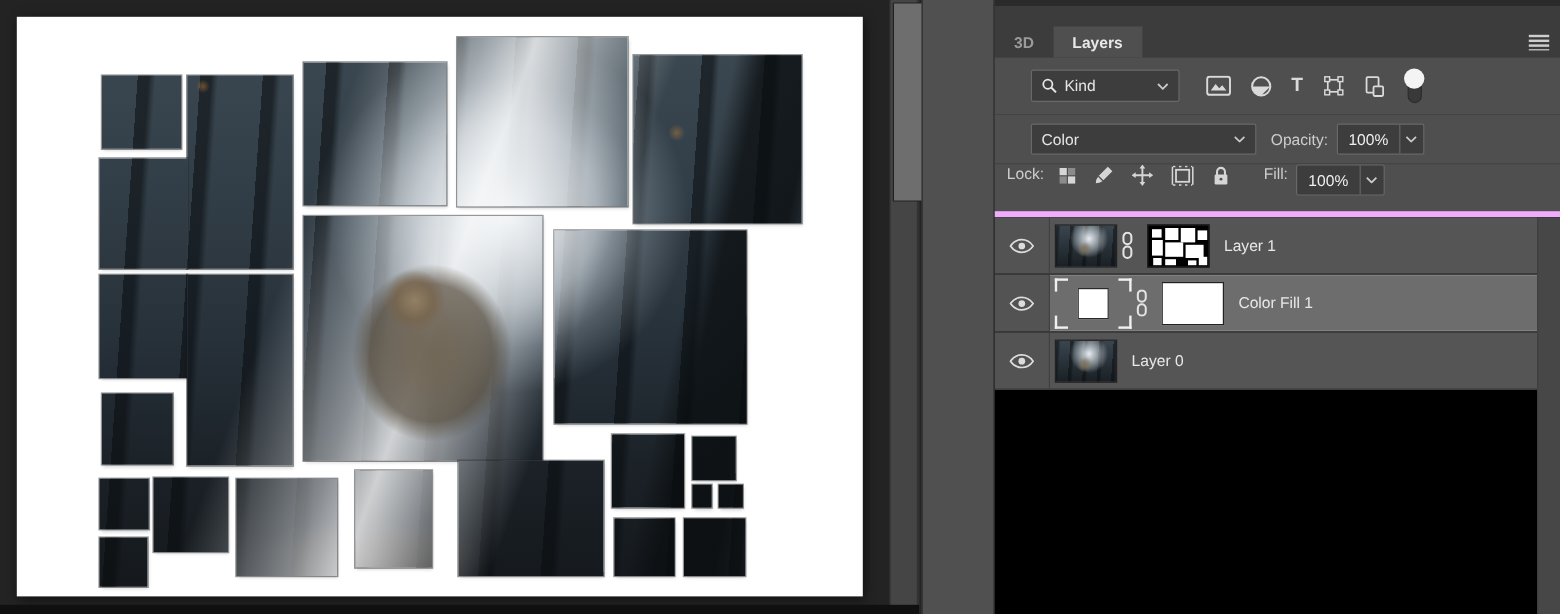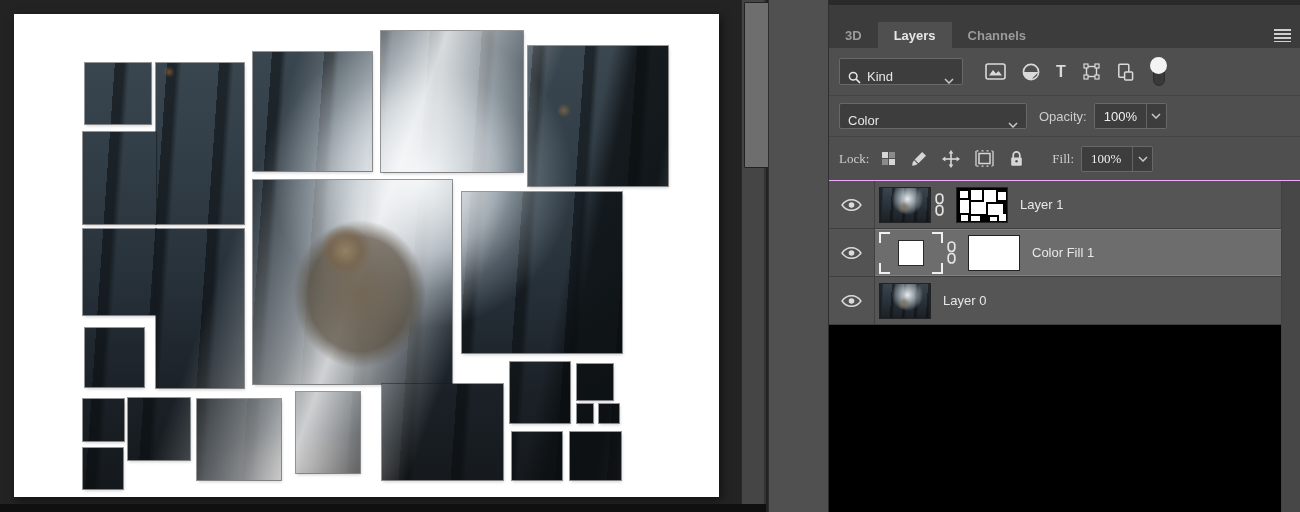--- a/index.html
+++ b/index.html
@@ -46,25 +46,25 @@
   .panel-menu { margin-left:auto; margin-right:9px; align-self:center; width:17px; height:13px;
                 background:linear-gradient(#cfcfcf,#cfcfcf) 0 0/17px 2px no-repeat,
                            linear-gradient(#cfcfcf,#cfcfcf) 0 4px/17px 2px no-repeat,
                            linear-gradient(#cfcfcf,#cfcfcf) 0 8px/17px 2px no-repeat,
                            linear-gradient(#cfcfcf,#cfcfcf) 0 12px/17px 1px no-repeat; }
 
   .filter-row { height:48px; background:#4f4f4f; border-bottom:1px solid #434343;
                 display:flex; align-items:center; padding:0 10px; }
   .blend-row  { height:41px; background:#4f4f4f; border-bottom:1px solid #434343;
                 display:flex; align-items:center; padding:0 10px; }
-  .lock-row   { height:44px; background:#4f4f4f; border-bottom:1px solid #f0abfc;
-                display:flex; align-items:center; padding:0 10px;font-family:Liberation Serif, serif; }
-
-  .combo { display:flex; align-items:flex-end; gap:6px; background:#3d3d3d; border:1px solid #686868;
-           border-radius:2px; height:27px; padding:0 8px; font-size:13px; color:#e6e6e6; }
+  .lock-row   { height:44px; background:#4f4f4f; border-bottom:5px solid #f0abfc;
+                display:flex; align-items:flex-start; padding:0 10px; }
+
+  .combo { display:flex; align-items:center; gap:6px; background:#3d3d3d; border:1px solid #686868;
+           border-radius:2px; height:27px; padding:0 8px; font-size:13px; color:#e6e6e6;margin-left:20px; }
   .combo .chev { margin-left:auto; }
   .combo.kind   { width:124px; }
   .combo.normal { width:188px; height:26px; }
 
   .valbox { display:flex; align-items:stretch; background:#3d3d3d; border:1px solid #686868;
             border-radius:2px; height:26px; font-size:13px; color:#efefef; }
   .valbox .val  { display:flex; align-items:center; padding:0 9px; min-width:50px; }
   .valbox .chevcell { display:flex; align-items:center; justify-content:center; width:20px; border-left:1px solid #646464; }
 
   .lbl { font-size:13px; color:#cdcdcd; }
@@ -158,23 +158,20 @@
 
 <div class="panel">
 
   <div class="tabbar">
     <div class="tab">
       <span>3D</span>
     </div>
     <div class="tab active">
       <span>Layers</span>
     </div>
-    <div class="tab">
-      <span>Channels</span>
-    </div>
     <div class="panel-menu"></div>
   </div>
 
   <div class="filter-row">
     <div class="combo kind">
       <span>
         <svg width="13" height="13" viewBox="0 0 13 13">
             <circle cx="5.2" cy="5.2" r="3.8" fill="none" stroke="#e6e6e6" stroke-width="1.5"></circle>
             <line x1="8.2" y1="8.2" x2="12" y2="12" stroke="#e6e6e6" stroke-width="1.7"></line>
           </svg>

